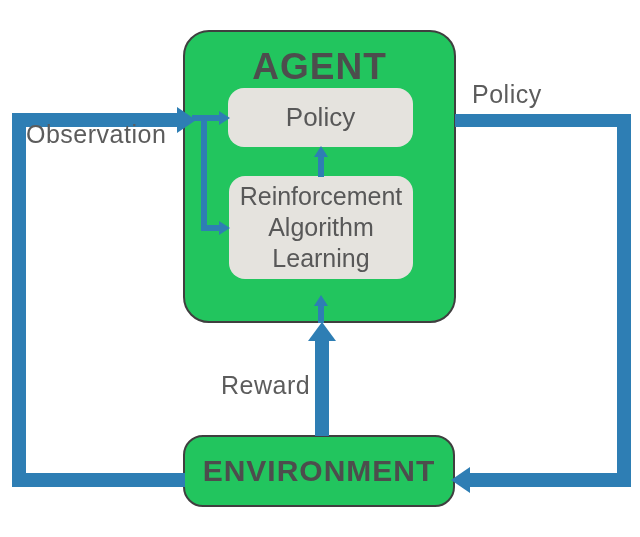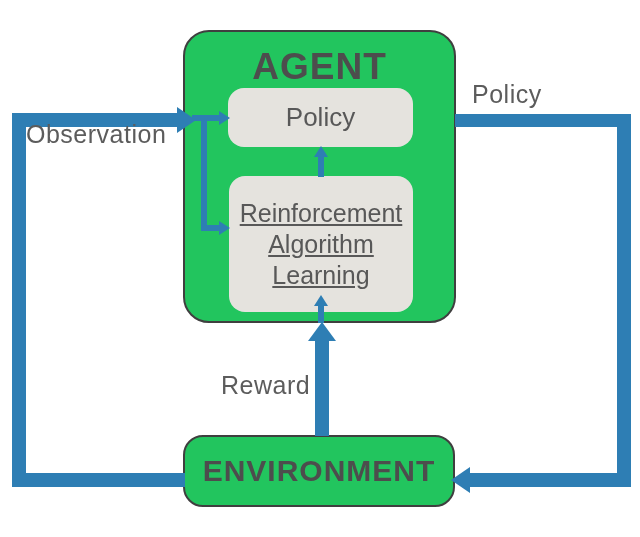--- a/index.html
+++ b/index.html
@@ -35,21 +35,21 @@
   .inner-box {
     position: absolute;
     background: var(--box-fill);
     border-radius: 16px;
     display: flex; align-items: center; justify-content: center;
     text-align: center;
     z-index: 2;
     color: #585858;
   }
   .policy-box { left: 228px; top: 88px;  width: 185px; height: 59px;  font-size: 26px; }
-  .rl-box     { left: 229px; top: 176px; width: 184px; height: 136px; font-size: 25px; line-height: 31px; text-decoration: underline; }
+  .rl-box     { left: 229px; top: 176px; width: 184px; height: 103px; font-size: 25px; line-height: 31px; }
 
   
   .node-title {
     position: absolute;
     color: var(--title-gray);
     font-weight: bold;
     letter-spacing: 1px;
     z-index: 2;
     white-space: nowrap;
   }

